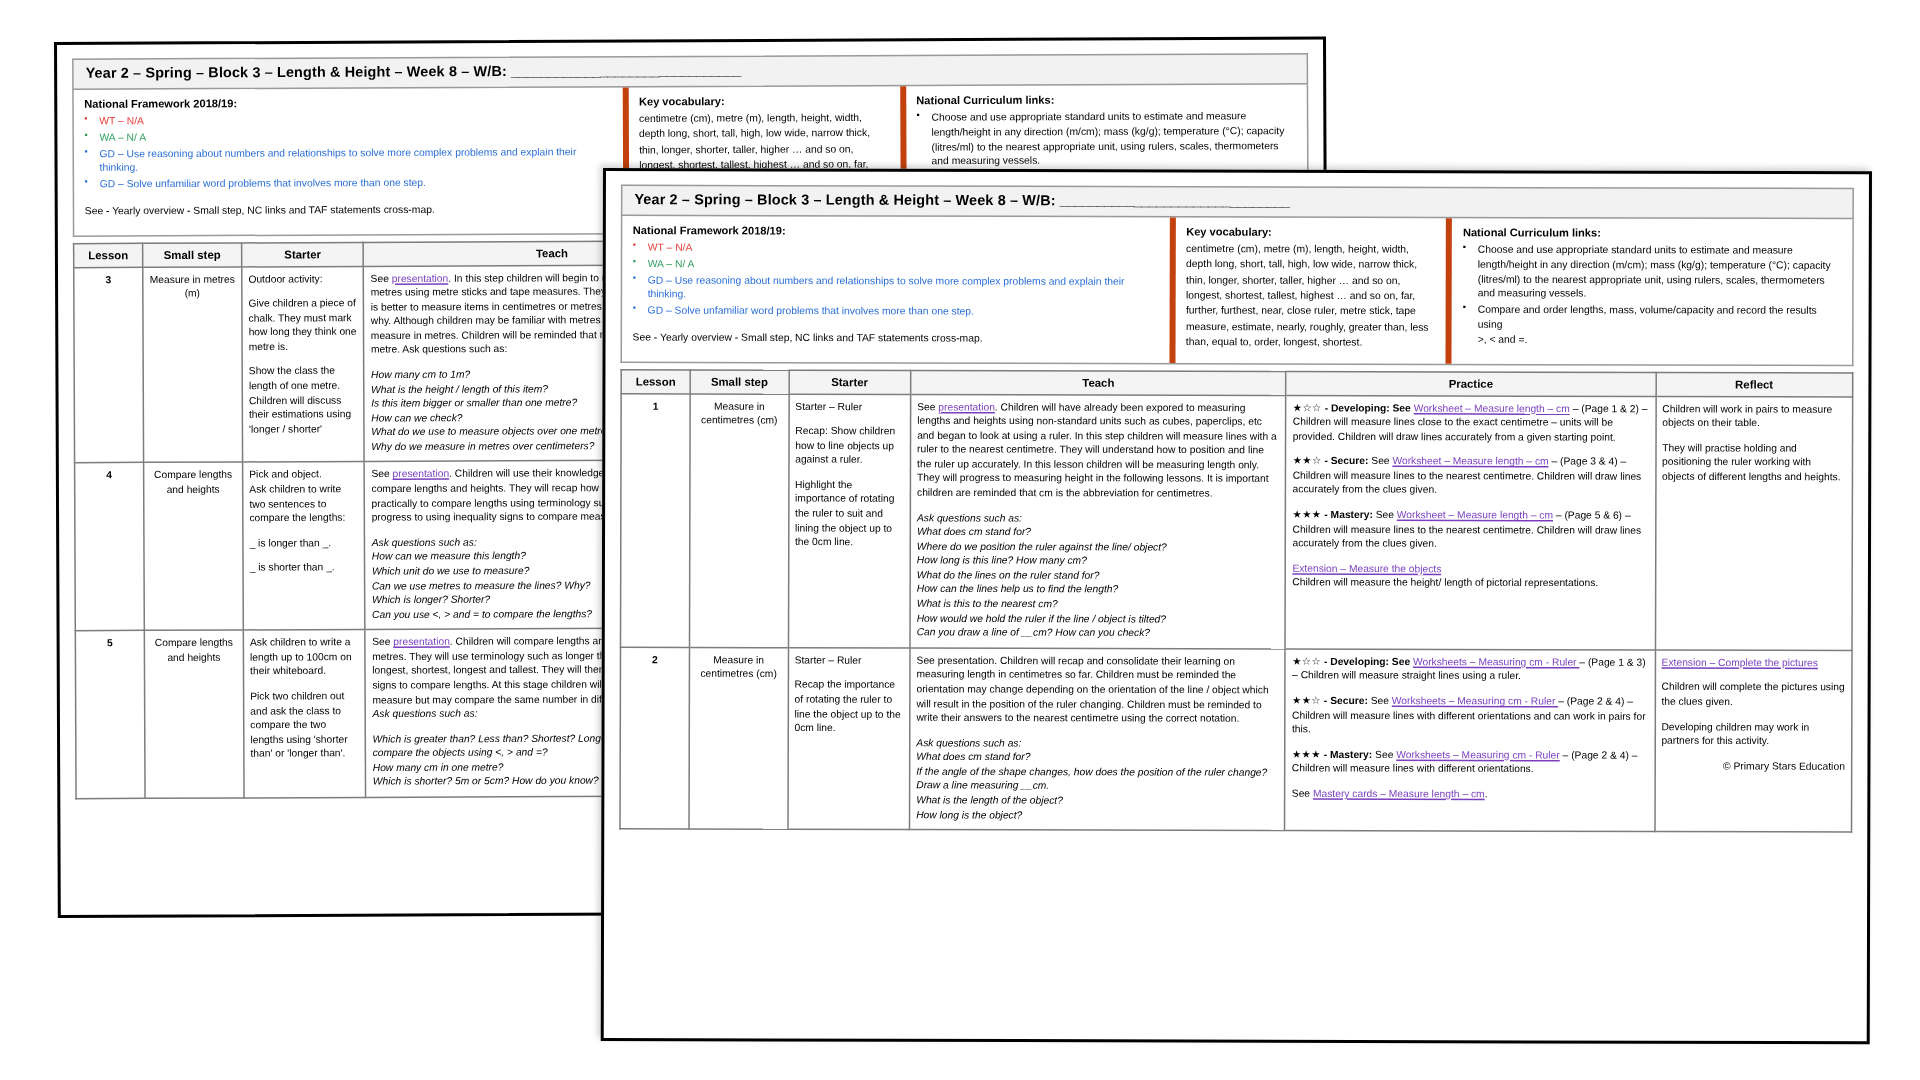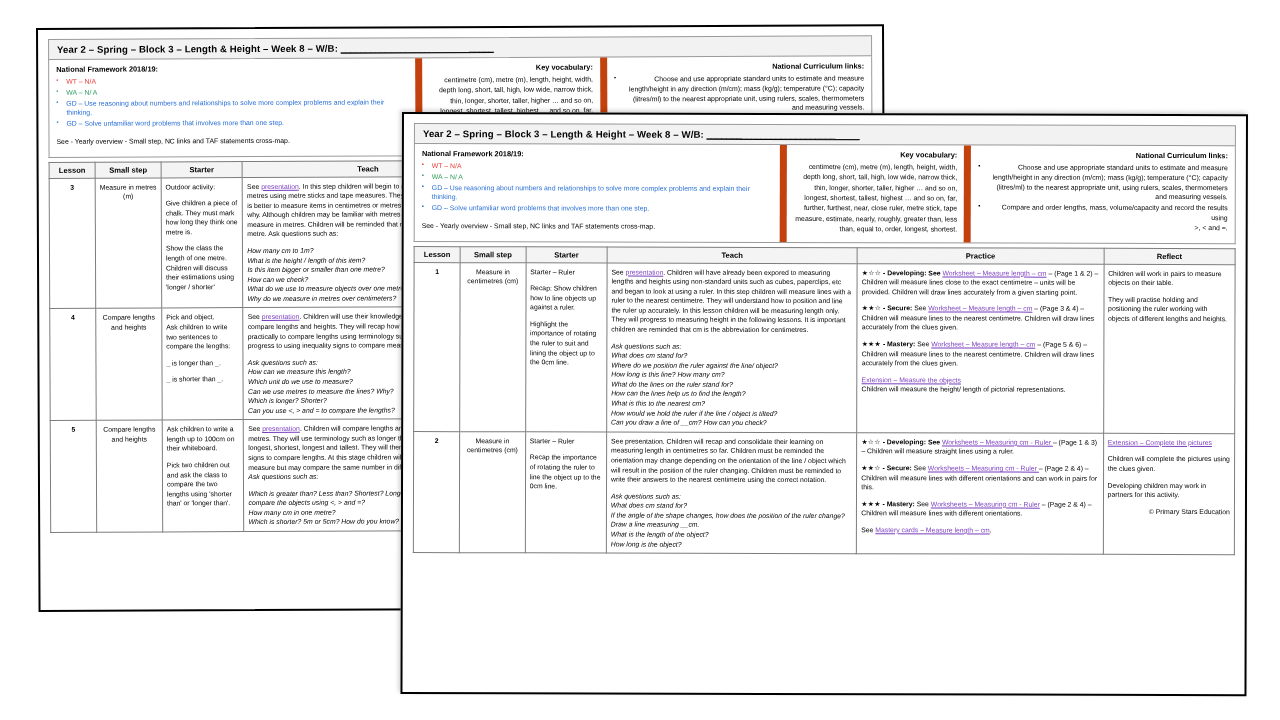--- a/index.html
+++ b/index.html
@@ -24,26 +24,26 @@
     box-shadow:-2px -2px 4px rgba(0,0,0,.18);
   }
   .inner{padding:9px 10px 0 10px;box-sizing:border-box;height:100%;}
 
   
   .titlebar{
     border:1px solid #9a9a9a;background:#f2f2f2;
     padding:4px 8px;font-weight:bold;font-size:9.6px;color:#000;
     letter-spacing:.1px;white-space:nowrap;
   }
-  .titlebar .blank{ text-decoration:underline; letter-spacing:-0.4px;}
+  .titlebar .blank{ letter-spacing:-0.4px;}
 
   
   .infoband{display:flex;border:1px solid #9a9a9a;border-top:none;}
   .infocell{padding:5px 7px 7px 7px;box-sizing:border-box;}
-  .infocell + .infocell{border-left:7px solid #c2410c;text-align:right;}
+  .infocell + .infocell{border-left:4px solid #c2410c;}
   .c-nf{width:44.5%;}
   .c-kv{width:22.5%;}
   .c-nc{width:33%;}
   .ih{font-weight:bold;font-size:7.4px;margin-bottom:3px;color:#000;}
   ul.bul{list-style:none;margin:0;padding:0;}
   ul.bul li{position:relative;padding-left:10px;margin-bottom:1px;font-size:6.9px;line-height:1.42;}
   ul.bul li:before{content:"\25AA";position:absolute;left:0;top:-1px;font-size:6px;}
   li.wt{color:#e8403a;} li.wt:before{color:#e8403a;}
   li.wa{color:#2f9e5e;} li.wa:before{color:#2f9e5e;}
   li.gd{color:#2a6fd6;} li.gd:before{color:#2a6fd6;}

